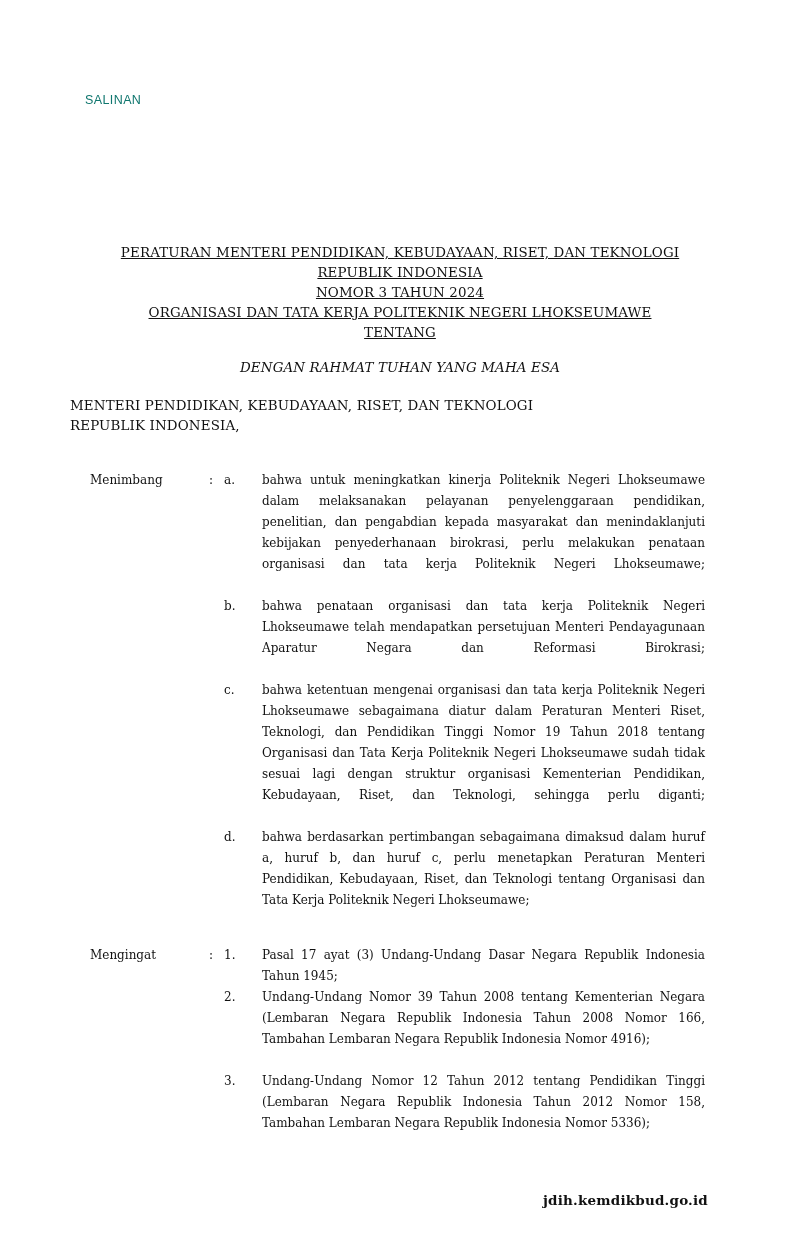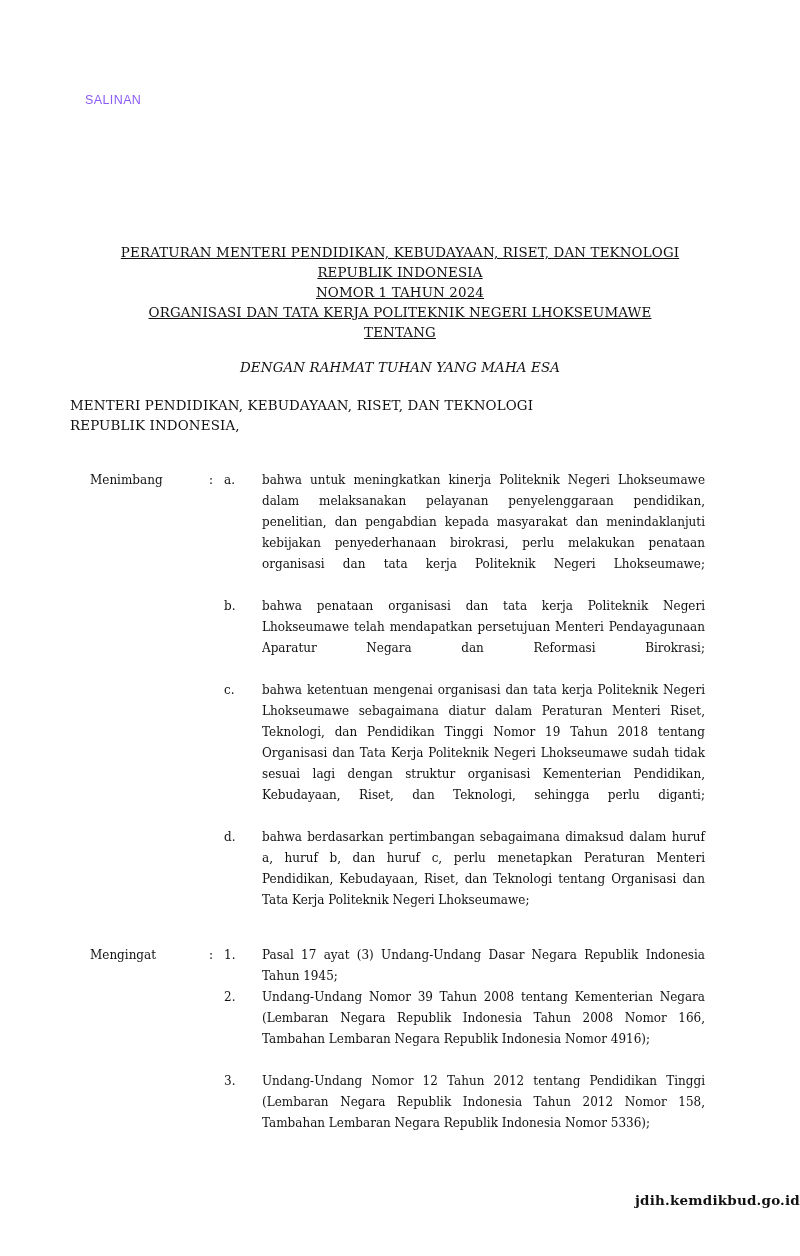--- a/index.html
+++ b/index.html
@@ -18,21 +18,21 @@
   }
 
   
   .salinan {
     position: absolute;
     left: 85px;
     top: 93px;
     font-family: "Liberation Sans", sans-serif;
     font-size: 12.5px;
     letter-spacing: 0.4px;
-    color: #8b5cf6;
+    color: #0f766e;
   }
 
   
   .titleblock {
     position: absolute;
     left: 70px;
     top: 243px;
     width: 660px;
     text-align: center;
     font-size: 13.4px;
@@ -125,38 +125,39 @@
   }
   .item-text.lastflush::after { display: none; }
 
   
   .footer {
     position: absolute;
     left: 0;
     top: 1192px;
     width: 800px;
     text-align: right;
+    padding-right: 92px;
     box-sizing: border-box;
     font-family: "DejaVu Serif", serif;
     font-weight: bold;
     font-size: 13.5px;
     letter-spacing: 0.2px;
   }
 </style>
 </head>
 <body>
 
 <div class="page">
 
   <div class="salinan">SALINAN</div>
 
   <div class="titleblock">
     <span class="ln">PERATURAN MENTERI PENDIDIKAN, KEBUDAYAAN, RISET, DAN TEKNOLOGI</span>
     <span class="ln">REPUBLIK INDONESIA</span>
-    <span class="ln">NOMOR 1 TAHUN 2024</span>
+    <span class="ln">NOMOR 3 TAHUN 2024</span>
     <span class="ln">ORGANISASI DAN TATA KERJA POLITEKNIK NEGERI LHOKSEUMAWE</span>
     <span class="ln">TENTANG</span>
   </div>
 
   <div class="blessing">DENGAN RAHMAT TUHAN YANG MAHA ESA</div>
 
   <div class="authority">
     <span class="ln">MENTERI PENDIDIKAN, KEBUDAYAAN, RISET, DAN TEKNOLOGI</span>
     <span class="ln">REPUBLIK INDONESIA,</span>
   </div>

